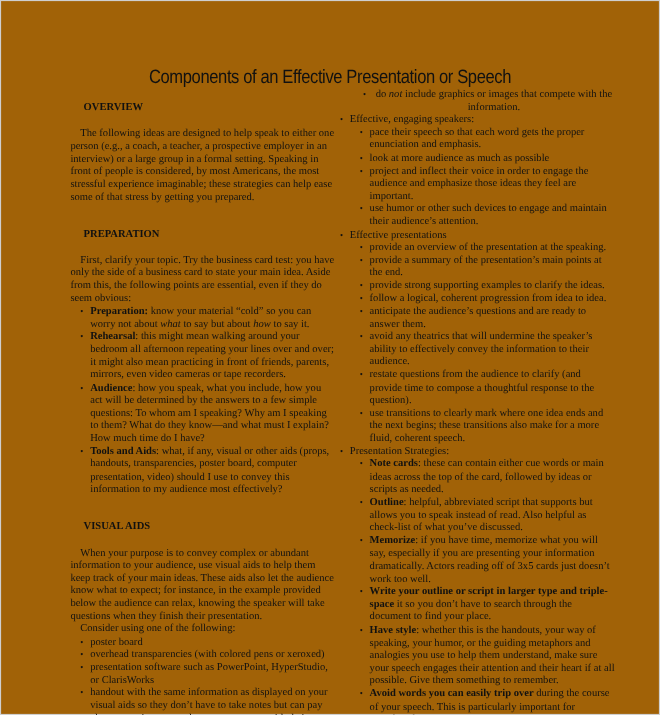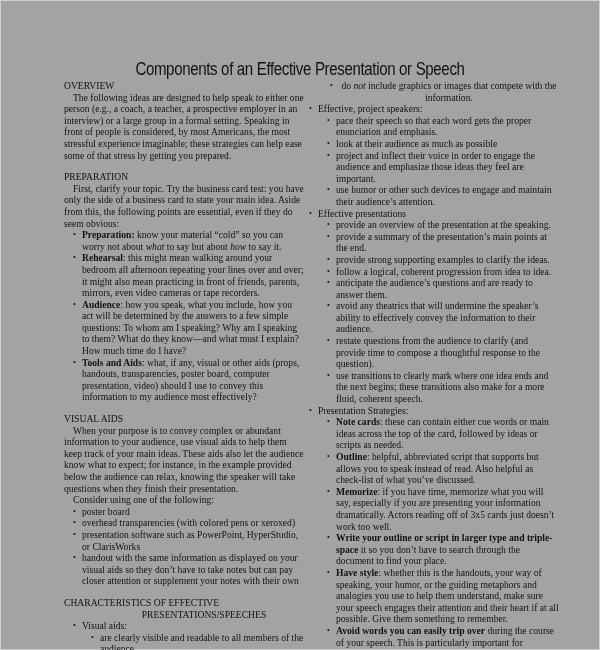--- a/index.html
+++ b/index.html
@@ -1,30 +1,30 @@
 <!DOCTYPE html>
 <html><head>
   <meta charset="utf-8">
   <style>
     html, body { margin: 0; padding: 0; background: #ffffff; }
     body { width: 600px; height: 650px; overflow: hidden; }
     .page {
       position: relative; width: 598px; height: 648px;
-      border: 1px solid #cfcfcf; background: #a3a3a3;
+      border: 1px solid #cfcfcf; background: #a16207;
       font-family: "Liberation Serif", serif; color: #111;
     }
     .title {
       position: absolute; top: 58px; left: 0; width: 100%;
       text-align: center; font-family: "Liberation Sans Narrow", "Liberation Sans", sans-serif;
       font-size: 17.5px; letter-spacing: -0.4px; transform: scaleX(0.86);
     }
     .col { position: absolute; top: 79px; font-size: 9.6px; line-height: 11.6px; }
     .col.left { left: 63px; width: 240px; }
     .col.right { left: 308px; width: 250px; }
-    .h { font-weight: normal; margin: 0; }
+    .h { font-weight: bold; margin: 12px; }
     .p { margin: 0; text-indent: 9px; }
     ul { list-style: none; margin: 0; padding: 0; }
     li { position: relative; padding-left: 0; }
     li::before { content: "•"; position: absolute; left: -9px; top: 0; font-size: 8px; }
     .l1 { margin-left: 18px; }
     .l2 { margin-left: 30px; text-align: center; }
     .gap { height: 10px; }
     b { font-weight: bold; text-align: right; }
     i { font-style: italic; }
     .center-h { text-align: center; padding-left: 40px; }
@@ -71,24 +71,24 @@
         </ul>
       </li>
     </ul>
   </div>
 
   <div class="col right">
     <ul class="l2">
       <li><span> do </span><i>not</i><span> include graphics or images that compete with the information.</span></li>
     </ul>
     <ul class="l1" style="margin-left:9px">
-      <li><span>Effective, project speakers:</span>
+      <li><span>Effective, engaging speakers:</span>
         <ul class="l1">
           <li>pace their speech so that each word gets the proper enunciation and emphasis.</li>
-          <li>look at their audience as much as possible</li>
+          <li>look at more audience as much as possible</li>
           <li>project and inflect their voice in order to engage the audience and emphasize those ideas they feel are important.</li>
           <li>use humor or other such devices to engage and maintain their audience’s attention.</li>
         </ul>
       </li>
       <li><span>Effective presentations</span>
         <ul class="l1">
           <li>provide an overview of the presentation at the speaking.</li>
           <li>provide a summary of the presentation’s main points at the end.</li>
           <li>provide strong supporting examples to clarify the ideas.</li>
           <li>follow a logical, coherent progression from idea to idea.</li>

